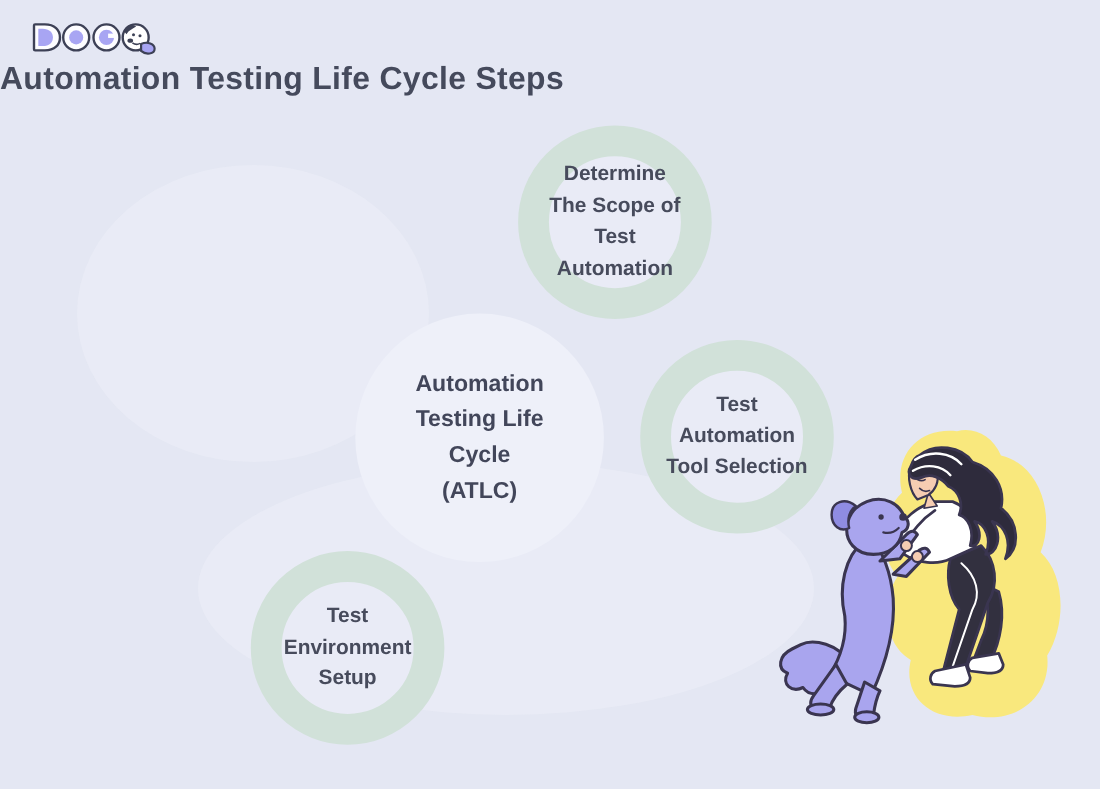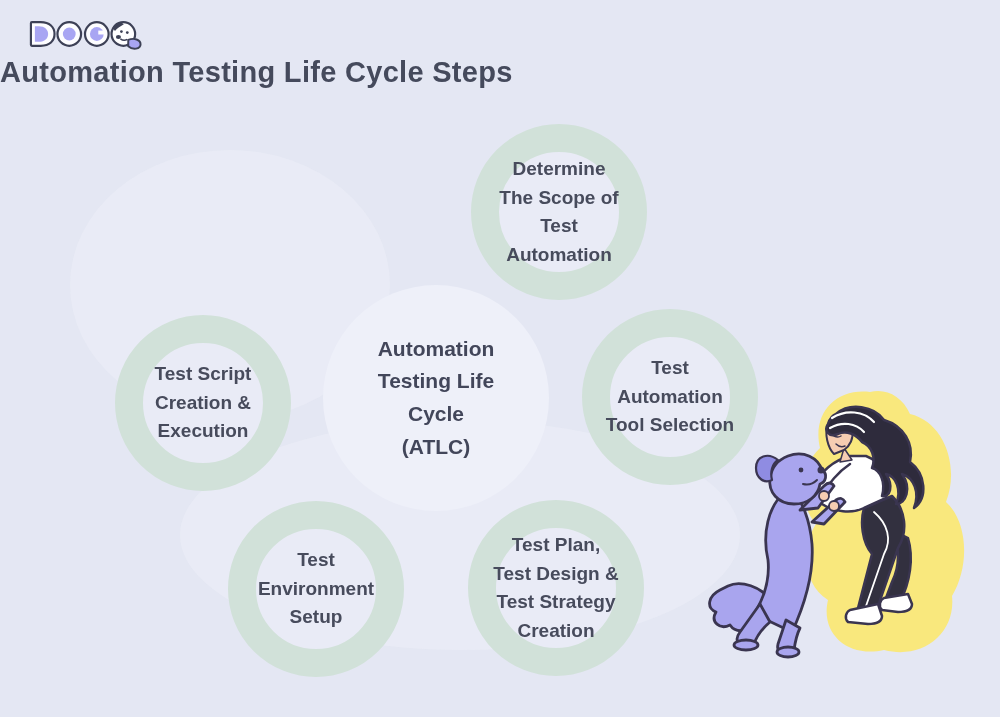--- a/index.html
+++ b/index.html
@@ -15,21 +15,21 @@
   .page-title{position:absolute;left:0;top:56px;width:1000px;margin:0;
     text-align:left;font-size:29px;font-weight:700;color:#454a5c;letter-spacing:.3px;}
 
   .ring{position:absolute;width:176px;height:176px;border-radius:50%;
     border:28px solid #d1e1d9;background:#e9ebf6;box-sizing:border-box;}
   .ring-label{position:absolute;left:-26px;right:-26px;top:50%;transform:translateY(-50%);
     text-align:center;white-space:pre-line;font-size:19px;line-height:1.5;
     font-weight:600;color:#474b5c;}
 
   .ring.pos-1{left:223px;top:124px;}
-  .ring.pos-2{left:471px;top:124px;}
+  .ring.pos-2{left:471px;top:114px;}
   .ring.pos-3{left:115px;top:315px;}
   .ring.pos-4{left:582px;top:309px;}
   .ring.pos-5{left:228px;top:501px;}
   .ring.pos-6{left:468px;top:500px;}
 
   .center-circle{position:absolute;left:323px;top:285px;width:226px;height:226px;
     border-radius:50%;background:#eef0f9;display:flex;align-items:center;justify-content:center;}
   .center-label{text-align:center;white-space:pre-line;font-size:21px;line-height:1.55;
     font-weight:700;color:#42465a;}
 
@@ -69,40 +69,29 @@
   </svg>
 
   <h1 class="page-title">Automation Testing Life Cycle Steps</h1>
 
   <div class="ring pos-2">
     <div class="ring-label">Determine
 The Scope of
 Test
 Automation</div>
   </div>
-  <div class="ring pos-3">
-    <div class="ring-label">Test Script
-Creation &amp;
-Execution</div>
-  </div>
   <div class="ring pos-4">
     <div class="ring-label">Test
 Automation
 Tool Selection</div>
   </div>
   <div class="ring pos-5">
     <div class="ring-label">Test
 Environment
 Setup</div>
-  </div>
-  <div class="ring pos-6">
-    <div class="ring-label">Test Plan,
-Test Design &amp;
-Test Strategy
-Creation</div>
   </div>
 
   <div class="center-circle">
     <div class="center-label">Automation
 Testing Life
 Cycle
 (ATLC)</div>
   </div>
 
   <svg class="illustration" viewBox="0 0 292 292" role="img" aria-label="Woman playing with a purple dog in front of a yellow blob">

